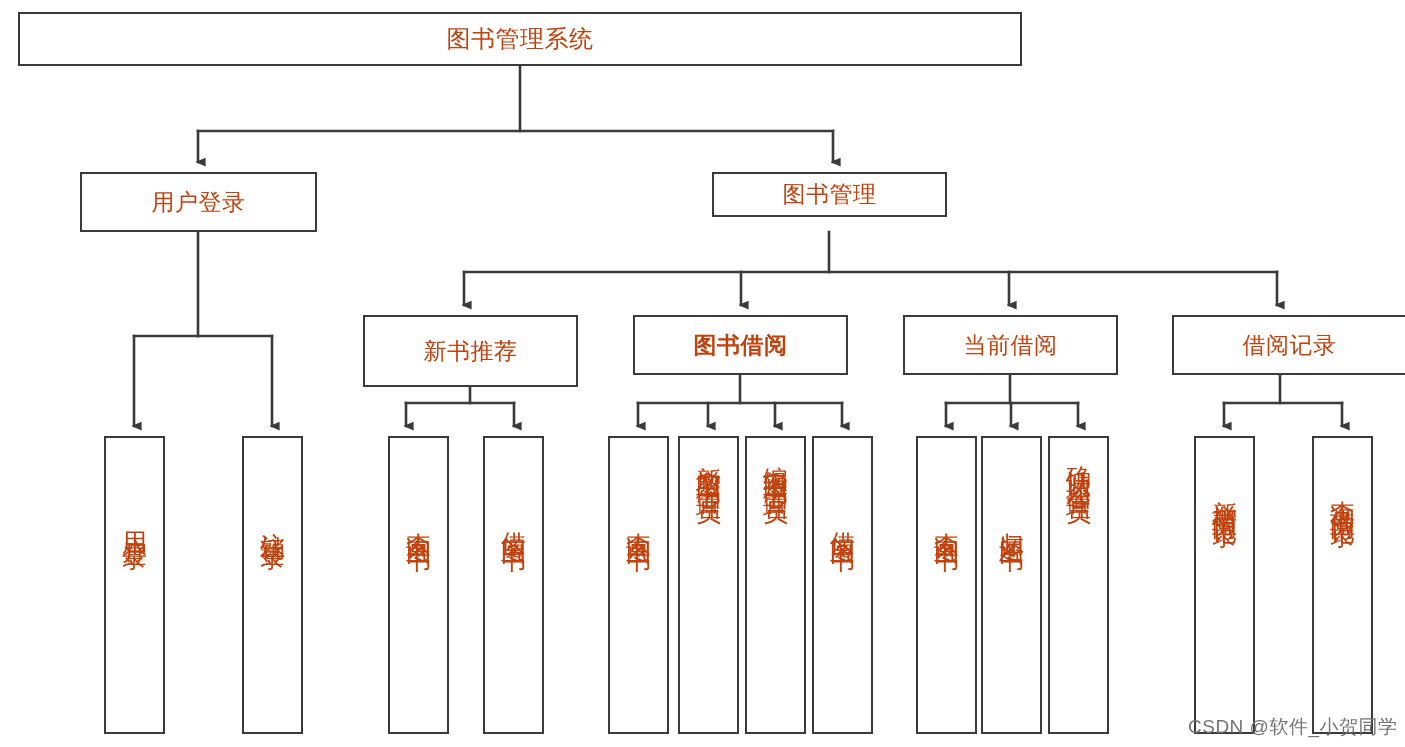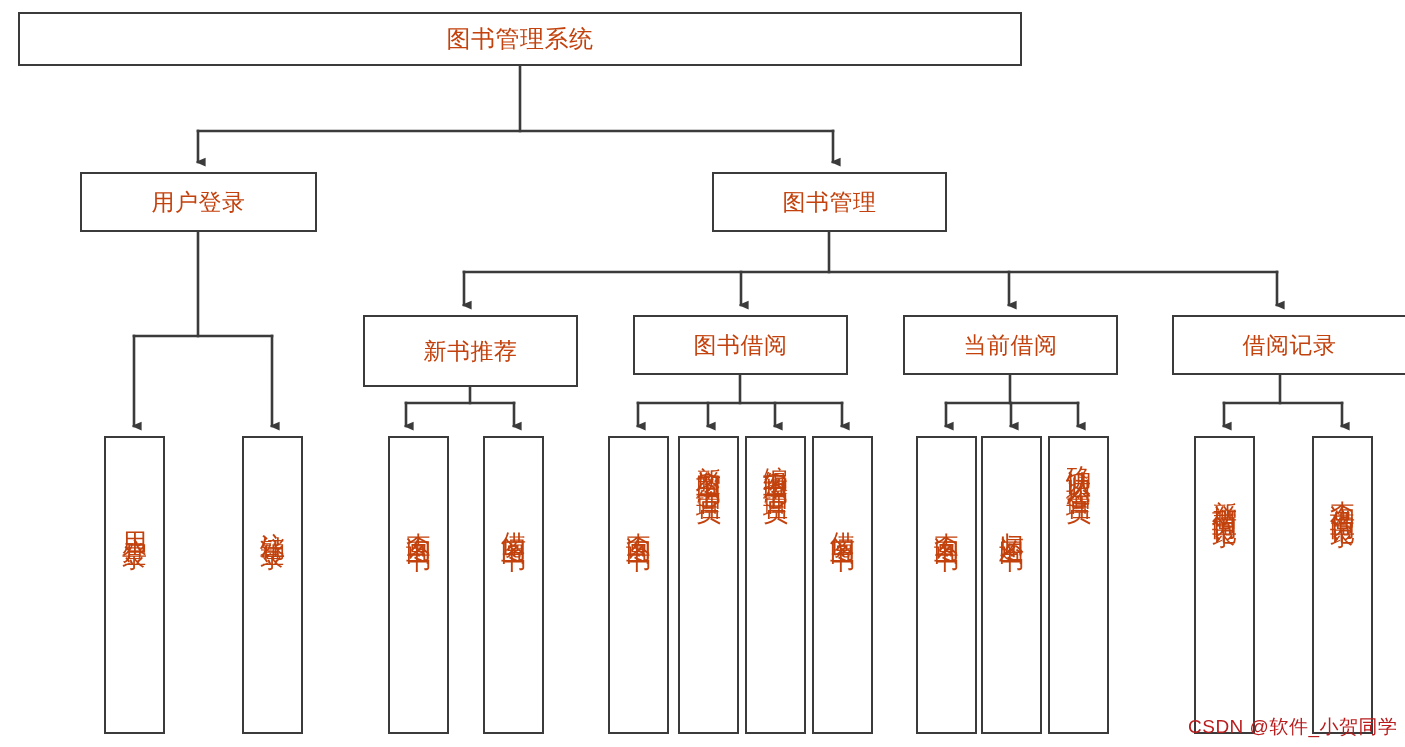--- a/index.html
+++ b/index.html
@@ -45,21 +45,21 @@
     font-size:25px;
     line-height:1.0;
     letter-spacing:5px;
     white-space:nowrap;
   }
 
   .watermark{
     position:absolute;
     left:1188px;top:714px;
     font-size:19px;
-    color:#b91c1c;
+    color:#737373;
     letter-spacing:0.5px;
     white-space:nowrap;
     user-select:none;
   }
 </style>
 </head>
 <body>
 
 <div id="canvas">
 
@@ -113,28 +113,28 @@
     </g>
   </svg>
 
   <div class="node horiz root" style="left:18px;top:12px;width:1004px;height:54px;">
     <span class="label">图书管理系统</span>
   </div>
 
   <div class="node horiz" style="left:80px;top:172px;width:237px;height:60px;">
     <span class="label">用户登录</span>
   </div>
-  <div class="node horiz" style="left:712px;top:172px;width:235px;height:60px;">
+  <div class="node horiz" style="left:712px;top:172px;width:235px;height:45px;">
     <span class="label">图书管理</span>
   </div>
 
   <div class="node horiz" style="left:363px;top:315px;width:215px;height:72px;">
     <span class="label">新书推荐</span>
   </div>
-  <div class="node horiz" style="left:633px;top:315px;width:215px;height:60px;">
+  <div class="node horiz" style="left:633px;top:315px;width:215px;height:60px;font-weight:bold;">
     <span class="label">图书借阅</span>
   </div>
   <div class="node horiz" style="left:903px;top:315px;width:215px;height:60px;">
     <span class="label">当前借阅</span>
   </div>
   <div class="node horiz" style="left:1172px;top:315px;width:235px;height:60px;">
     <span class="label">借阅记录</span>
   </div>
 
   <div class="node vert" style="left:104px;top:436px;width:61px;height:298px;">

